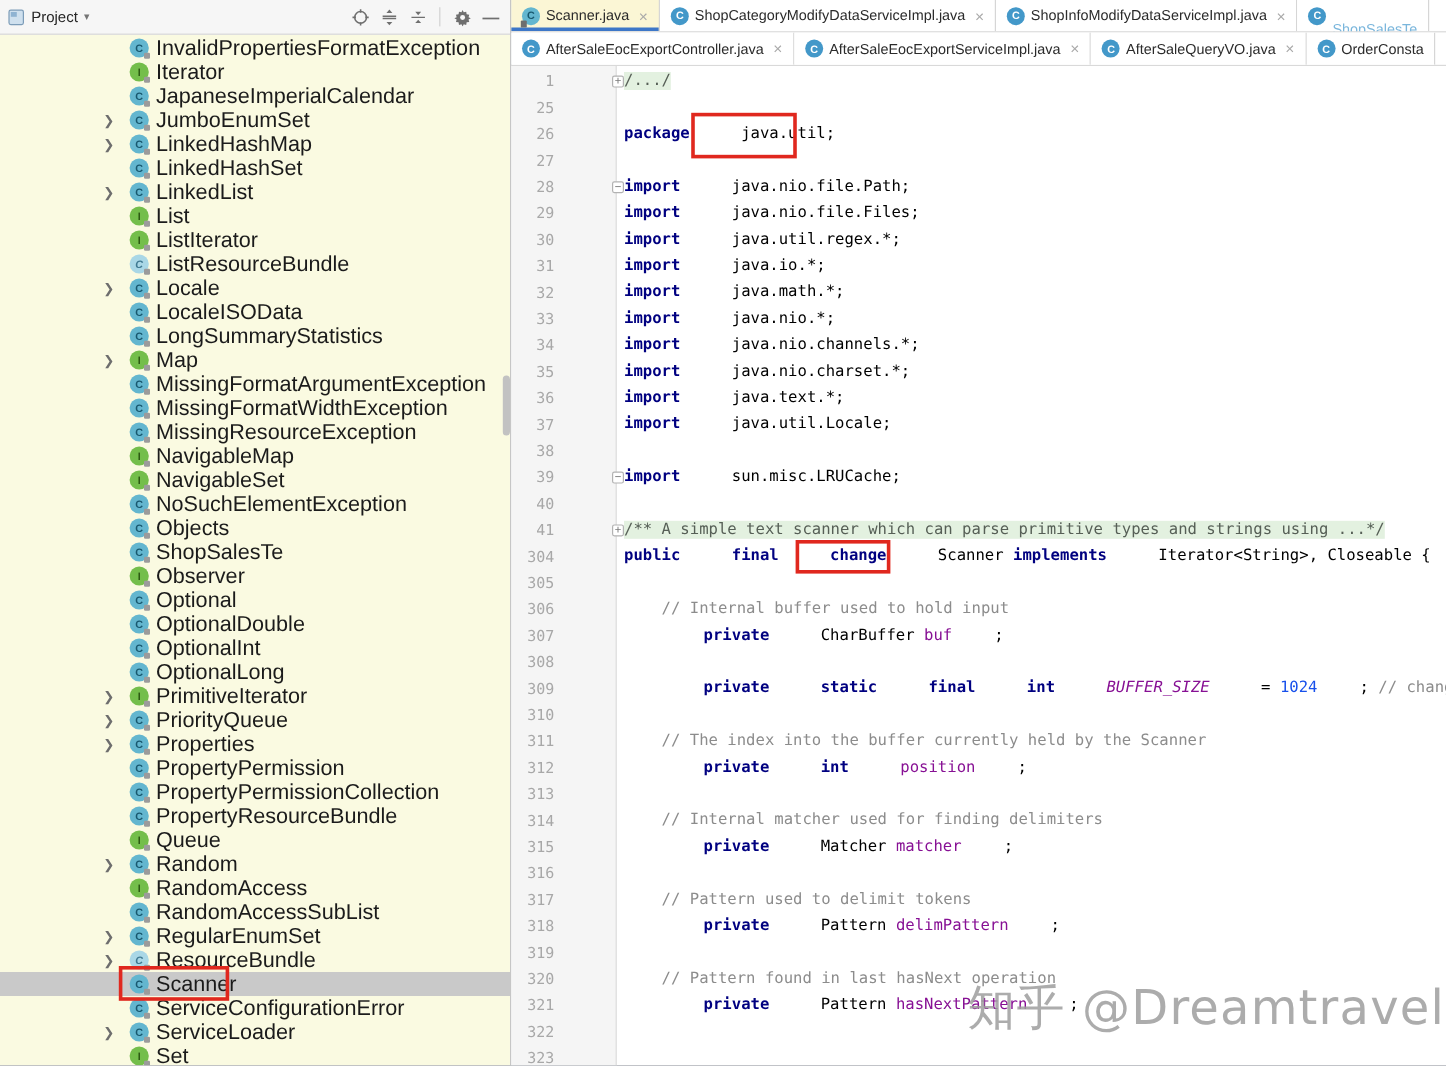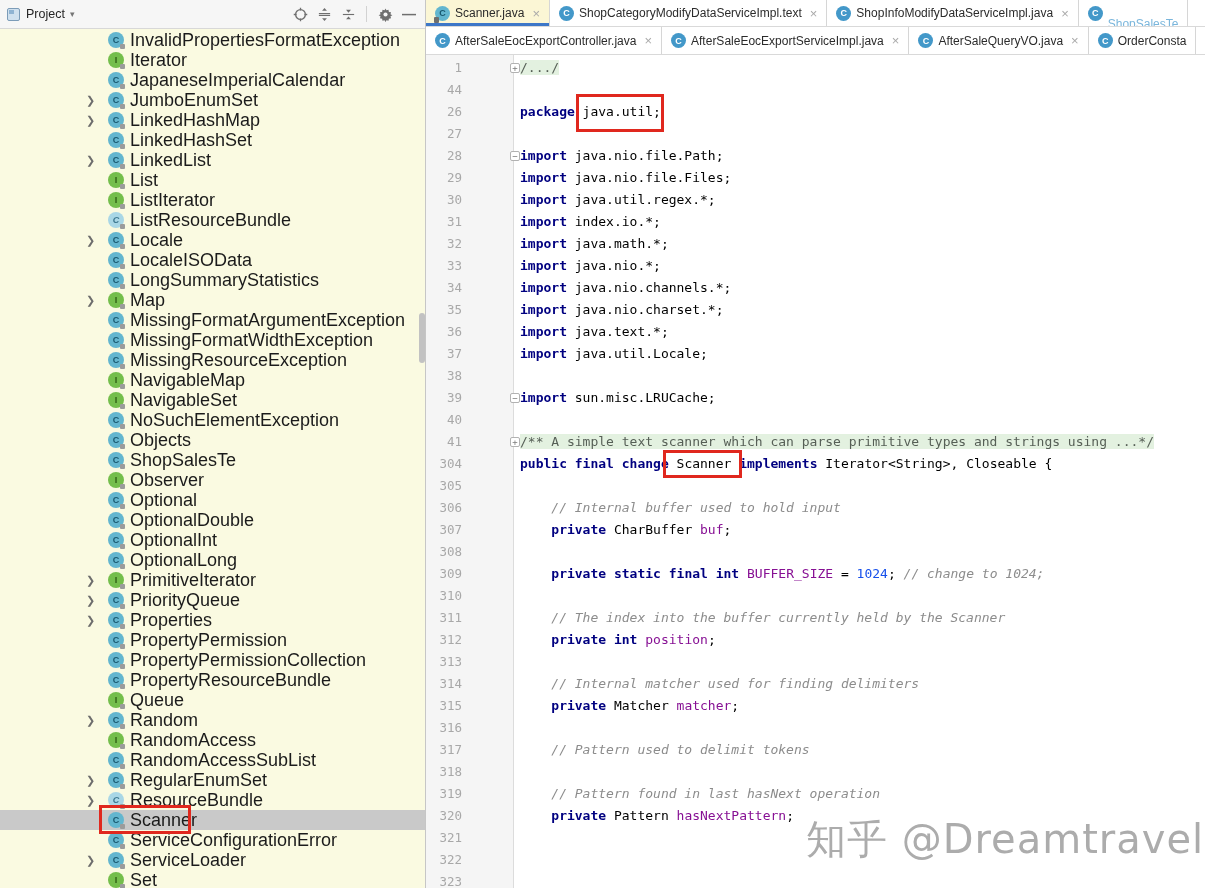--- a/index.html
+++ b/index.html
@@ -54,24 +54,24 @@
   
   .editor { position:absolute; left:426px; top:55px; width:779px; height:833px; background:#fff;
     font-family:"DejaVu Sans Mono", monospace; font-size:13px; }
   .gutter { position:absolute; left:0; top:0; width:88px; height:100%; background:#f5f5f5; border-right:1px solid #dcdcdc; padding-top:2px; }
   .gut-line { height:22px; line-height:22px; text-align:right; padding-right:51px; color:#a8a8a8; position:relative; font-size:12.5px; }
   .fold-box { position:absolute; right:-7px; top:6px; width:10px; height:10px; border:1px solid #b2b2b2; background:#fff;
     color:#7a7a7a; font-size:9px; line-height:8px; text-align:center; border-radius:2px; }
   .code { position:absolute; left:89px; top:0; right:0; height:100%; padding:2px 0 0 5px; overflow:hidden; }
   .line { height:22px; line-height:22px; white-space:pre; color:#000; }
   .tk-k { color:#000080; font-weight:bold; }
-  .tk-p { color:#000000; }
-  .tk-c { color:#8c8c8c; font-style:italic; }
+  .tk-p { color:#000000;margin-left:35px; }
+  .tk-c { color:#8c8c8c; }
   .tk-f { color:#871094; }
-  .tk-sf { color:#871094; }
+  .tk-sf { color:#871094; font-style:italic; }
   .tk-n { color:#1750eb;text-align:center; }
   .tk-fold { background:#e3f1e0; color:#565f56; }
   
   .ann-box { position:absolute; border:3px solid #e0281e; }
   .ann-tree    { left:99px;  top:805px; width:92px; height:29px; }
   .ann-package { left:576px; top:94px;  width:88px; height:38px; }
   .ann-class   { left:663px; top:450px; width:79px; height:28px; }
   .watermark { position:absolute; left:806px; top:812px; font-size:40px; color:#9e9e9e; opacity:0.85;
     font-family:"DejaVu Sans", sans-serif; white-space:nowrap; letter-spacing:1px; }
 </style>
@@ -337,21 +337,21 @@
 
   <div class="tabbar">
     <div class="tab-row row1" id="tabrow1">
         <div class="tab active">
           <span class="tab-icon tabicon-teal">C<span class="tab-lock"></span></span>
           <span class="tab-label">Scanner.java</span>
           <span class="tab-close">×</span>
         </div>
         <div class="tab">
           <span class="tab-icon tabicon-blue">C</span>
-          <span class="tab-label">ShopCategoryModifyDataServiceImpl.text</span>
+          <span class="tab-label">ShopCategoryModifyDataServiceImpl.java</span>
           <span class="tab-close">×</span>
         </div>
         <div class="tab">
           <span class="tab-icon tabicon-blue">C</span>
           <span class="tab-label">ShopInfoModifyDataServiceImpl.java</span>
           <span class="tab-close">×</span>
         </div>
         <div class="tab dimmed">
           <span class="tab-icon tabicon-blue">C</span>
           <span class="tab-label">ShopSalesTe</span>
@@ -376,21 +376,21 @@
         <div class="tab">
           <span class="tab-icon tabicon-blue">C</span>
           <span class="tab-label">OrderConsta</span>
         </div>
       </div>
   </div>
 
   <div class="editor">
     <div class="gutter" id="gutter">
         <div class="gut-line">1<span class="fold-box">+</span></div>
-        <div class="gut-line">44</div>
+        <div class="gut-line">25</div>
         <div class="gut-line">26</div>
         <div class="gut-line">27</div>
         <div class="gut-line">28<span class="fold-box">−</span></div>
         <div class="gut-line">29</div>
         <div class="gut-line">30</div>
         <div class="gut-line">31</div>
         <div class="gut-line">32</div>
         <div class="gut-line">33</div>
         <div class="gut-line">34</div>
         <div class="gut-line">35</div>
@@ -422,21 +422,21 @@
         <div class="gut-line">323</div>
       </div>
     <div class="code" id="code">
         <div class="line"><span class="tk-fold">/.../</span></div>
         <div class="line"></div>
         <div class="line"><span class="tk-k">package</span><span class="tk-p"> java.util;</span></div>
         <div class="line"></div>
         <div class="line"><span class="tk-k">import</span><span class="tk-p"> java.nio.file.Path;</span></div>
         <div class="line"><span class="tk-k">import</span><span class="tk-p"> java.nio.file.Files;</span></div>
         <div class="line"><span class="tk-k">import</span><span class="tk-p"> java.util.regex.*;</span></div>
-        <div class="line"><span class="tk-k">import</span><span class="tk-p"> index.io.*;</span></div>
+        <div class="line"><span class="tk-k">import</span><span class="tk-p"> java.io.*;</span></div>
         <div class="line"><span class="tk-k">import</span><span class="tk-p"> java.math.*;</span></div>
         <div class="line"><span class="tk-k">import</span><span class="tk-p"> java.nio.*;</span></div>
         <div class="line"><span class="tk-k">import</span><span class="tk-p"> java.nio.channels.*;</span></div>
         <div class="line"><span class="tk-k">import</span><span class="tk-p"> java.nio.charset.*;</span></div>
         <div class="line"><span class="tk-k">import</span><span class="tk-p"> java.text.*;</span></div>
         <div class="line"><span class="tk-k">import</span><span class="tk-p"> java.util.Locale;</span></div>
         <div class="line"></div>
         <div class="line"><span class="tk-k">import</span><span class="tk-p"> sun.misc.LRUCache;</span></div>
         <div class="line"></div>
         <div class="line"><span class="tk-fold">/** A simple text scanner which can parse primitive types and strings using ...*/</span></div>
@@ -447,20 +447,21 @@
         <div class="line"></div>
         <div class="line"><span class="tk-p">    </span><span class="tk-k">private</span><span class="tk-p"> </span><span class="tk-k">static</span><span class="tk-p"> </span><span class="tk-k">final</span><span class="tk-p"> </span><span class="tk-k">int</span><span class="tk-p"> </span><span class="tk-sf">BUFFER_SIZE</span><span class="tk-p"> = </span><span class="tk-n">1024</span><span class="tk-p">; </span><span class="tk-c">// change to 1024;</span></div>
         <div class="line"></div>
         <div class="line"><span class="tk-c">    // The index into the buffer currently held by the Scanner</span></div>
         <div class="line"><span class="tk-p">    </span><span class="tk-k">private</span><span class="tk-p"> </span><span class="tk-k">int</span><span class="tk-p"> </span><span class="tk-f">position</span><span class="tk-p">;</span></div>
         <div class="line"></div>
         <div class="line"><span class="tk-c">    // Internal matcher used for finding delimiters</span></div>
         <div class="line"><span class="tk-p">    </span><span class="tk-k">private</span><span class="tk-p"> Matcher </span><span class="tk-f">matcher</span><span class="tk-p">;</span></div>
         <div class="line"></div>
         <div class="line"><span class="tk-c">    // Pattern used to delimit tokens</span></div>
+        <div class="line"><span class="tk-p">    </span><span class="tk-k">private</span><span class="tk-p"> Pattern </span><span class="tk-f">delimPattern</span><span class="tk-p">;</span></div>
         <div class="line"></div>
         <div class="line"><span class="tk-c">    // Pattern found in last hasNext operation</span></div>
         <div class="line"><span class="tk-p">    </span><span class="tk-k">private</span><span class="tk-p"> Pattern </span><span class="tk-f">hasNextPattern</span><span class="tk-p">;</span></div>
         <div class="line"></div>
       </div>
   </div>
 
   <div class="ann-box ann-tree"></div>
   <div class="ann-box ann-package"></div>
   <div class="ann-box ann-class"></div>

